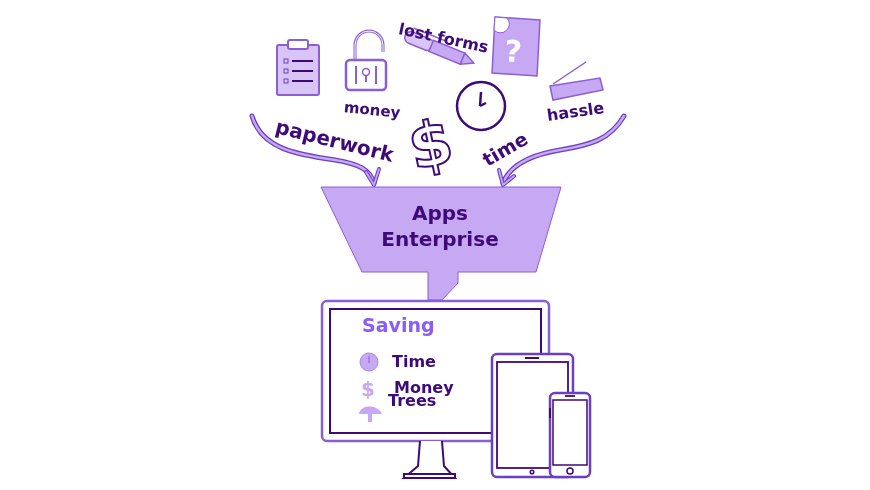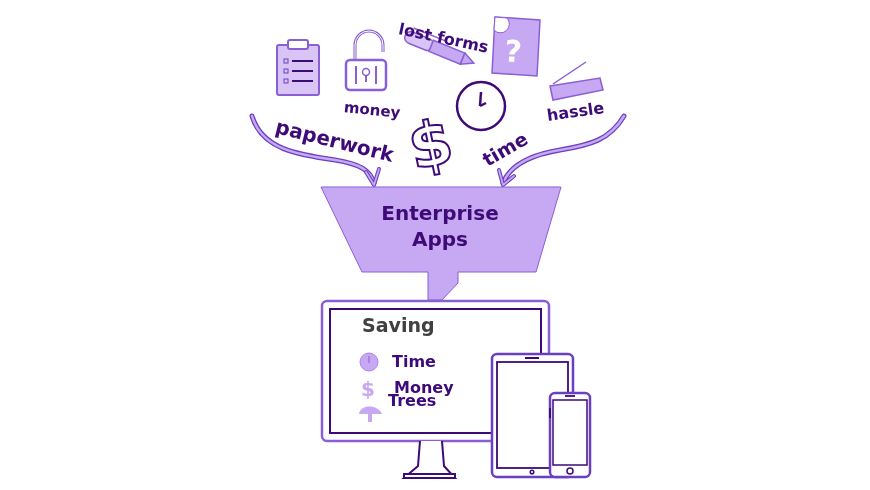--- a/index.html
+++ b/index.html
@@ -1,20 +1,20 @@
 <!DOCTYPE html>
 <html><head>
 <meta charset="utf-8">
 <style>
   html, body { margin:0; padding:0; background:#ffffff; }
   body { width:870px; height:490px; position:relative; overflow:hidden; font-family:"Liberation Sans", sans-serif; }
   .word { position:absolute; color:#3d0a78; font-family:"DejaVu Sans", sans-serif; font-weight:bold; white-space:nowrap; transform-origin:left center; }
   svg { position:absolute; left:0; top:0; }
   .funnel-label { position:absolute; left:330px; top:200px; width:220px; text-align:center; color:#3d0a78; font-family:"DejaVu Sans", sans-serif; font-weight:bold; font-size:20px; line-height:26px; }
-  .saving-title { position:absolute; left:362px; top:314px; color:#404040; font-family:"DejaVu Sans", sans-serif; font-weight:bold; font-size:19px; }
+  .saving-title { position:absolute; left:362px; top:314px; color:#8b5cf6; font-family:"DejaVu Sans", sans-serif; font-weight:bold; font-size:19px; }
   .saving-item { position:absolute; color:#3d0a78; font-family:"DejaVu Sans", sans-serif; font-weight:bold; font-size:16px; }
 </style>
 </head>
 <body>
 
 <svg width="870" height="490" viewBox="0 0 870 490">
 
   <g>
     <rect x="277" y="45" width="42" height="50" rx="2" fill="#d9c4f7" stroke="#8a5fd6" stroke-width="2"></rect>
     <rect x="288" y="40" width="20" height="9" rx="2" fill="#ffffff" stroke="#8a5fd6" stroke-width="2"></rect>
@@ -117,20 +117,20 @@
   </g>
 </svg>
 
 <div class="word" style="left:399px; top:19px; font-size:16px; transform:rotate(12deg);">lost forms</div>
 <div class="word" style="left:344px; top:98px; font-size:15px; transform:rotate(6deg);">money</div>
 <div class="word" style="left:276px; top:114px; font-size:20px; transform:rotate(14deg);">paperwork</div>
 <div class="word" style="left:484px; top:150px; font-size:19px; transform:rotate(-30deg);">time</div>
 <div class="word" style="left:547px; top:106px; font-size:16px; transform:rotate(-8deg);">hassle</div>
 
 <div class="funnel-label">
+  <div>Apps</div>
   <div>Enterprise</div>
-  <div>Apps</div>
 </div>
 
 <div class="saving-title">Saving</div>
 <div class="saving-item" style="left:392px; top:352px;">Time</div>
 <div class="saving-item" style="left:394px; top:378px;">Money</div>
 <div class="saving-item" style="left:388px; top:391px;">Trees</div>
 
 </body></html>

